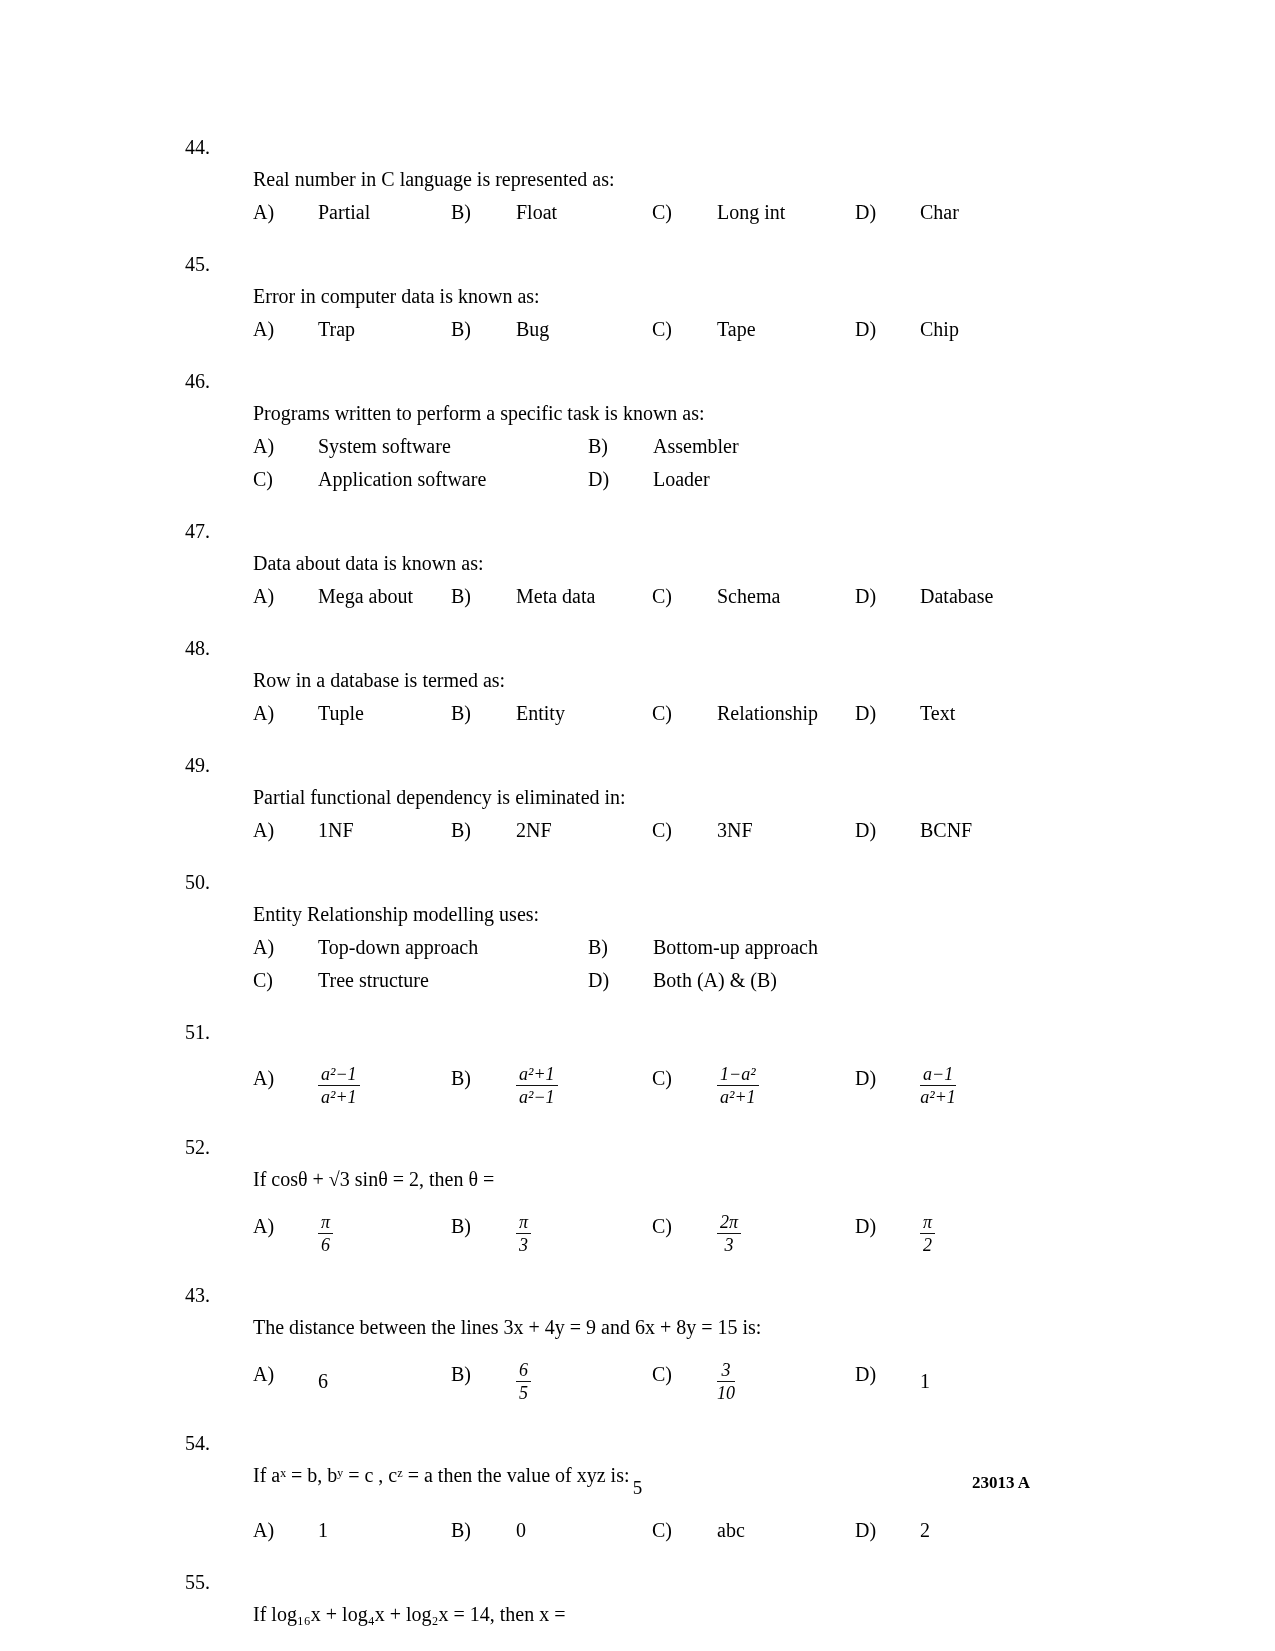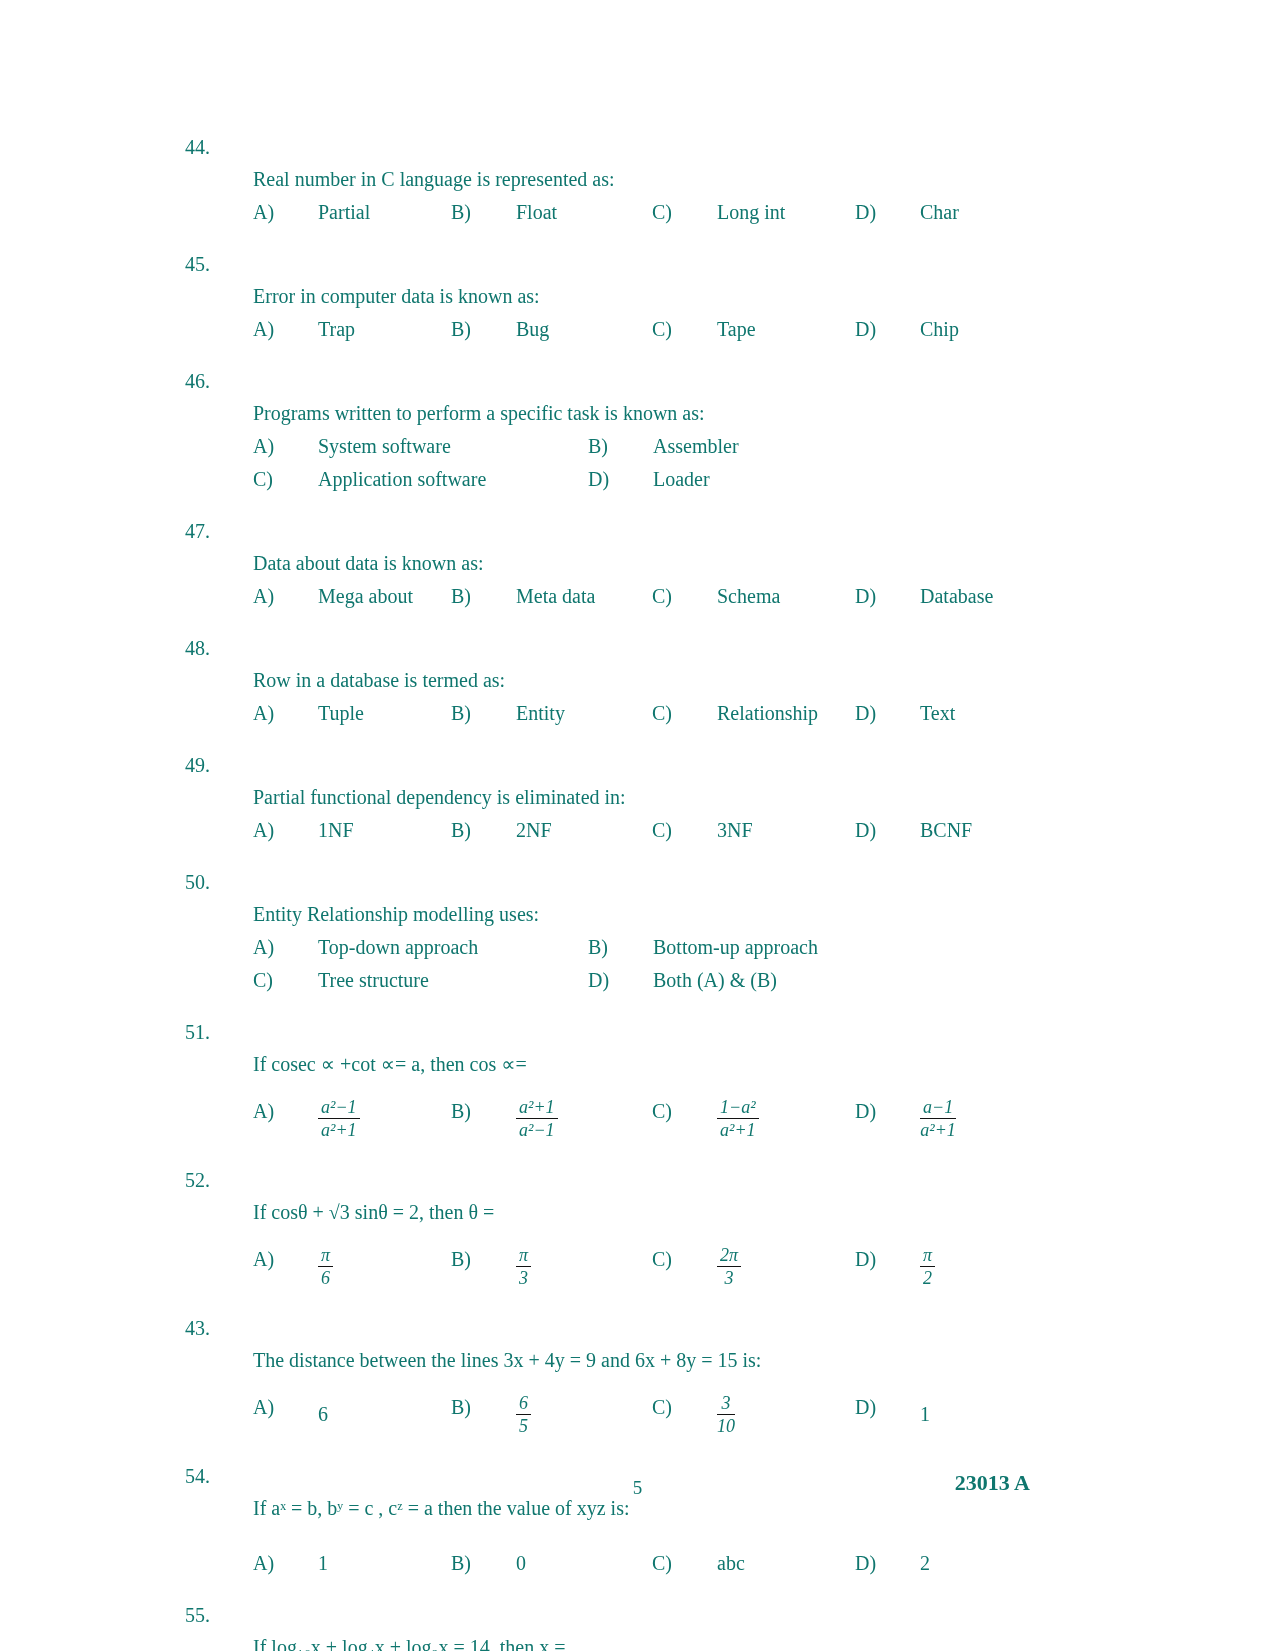--- a/index.html
+++ b/index.html
@@ -6,21 +6,21 @@
   html, body { background: #e8e8e8; }
   .page {
     width: 1275px;
     height: 1651px;
     margin: 0 auto;
     position: relative;
     background: #ffffff;
     font-family: "Liberation Serif", serif;
     font-size: 20px;
     line-height: 33px;
-    color: #0f766e;
+    color: #000000;
   }
   .content {
     position: absolute;
     top: 131px;
     left: 185px;
     right: 70px;
   }
   .question { display: flex; margin-bottom: 19px; }
   .qnum { width: 68px; flex-shrink: 0; }
   .qbody { flex: 1; min-width: 0; margin-top: 32px; }
@@ -51,21 +51,21 @@
     left: 0;
     width: 100%;
     text-align: center;
     font-size: 19px;
     line-height: 24px;
   }
   .footer-code {
     position: absolute;
     top: 1468px;
     right: 245px;
-    font-size: 22px;
+    font-size: 17px;
     font-weight: bold;
     line-height: 30px;
   }
 </style>
 </head>
 <body>
 
 <div class="page">
   <div class="content">
 
@@ -244,21 +244,20 @@
             <span class="olabel">D)</span>
             <span class="otext">Both (A) &amp; (B)</span>
           </div>
         </div>
       </div>
     </div>
 
     <div class="question">
       <div class="qnum">51.</div>
       <div class="qbody">
-        <div class="stem">If cosec ∝ +cot ∝= a, then cos ∝=</div>
         <div class="opt-row math-row">
           <div class="opt col-a">
             <span class="olabel">A)</span>
             <span class="frac">
               <span class="num">a²−1</span>
               <span class="den">a²+1</span>
             </span>
           </div>
           <div class="opt col-b">
             <span class="olabel">B)</span>

